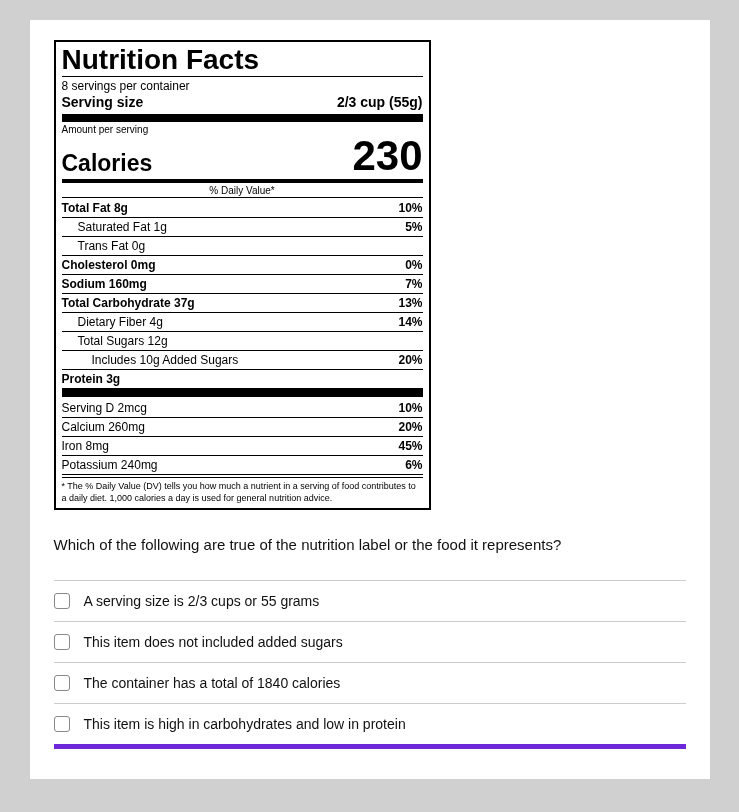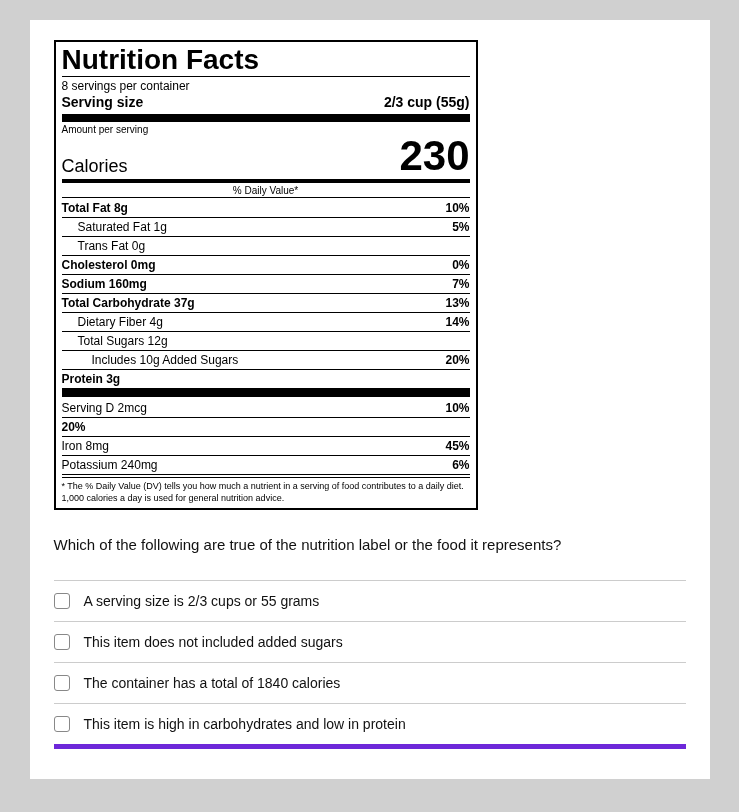--- a/index.html
+++ b/index.html
@@ -16,21 +16,21 @@
     .page {
       background: #ffffff;
       width: 680px;
       padding: 20px 24px 30px 24px;
     }
 
     
     .nutrition-label {
       border: 2px solid #000;
       padding: 4px 6px;
-      width: 424px;
+      width: 377px;
       font-family: Arial, sans-serif;
     }
     .nf-title {
       font-size: 28px;
       font-weight: 900;
       line-height: 1;
       border-bottom: 1px solid #000;
       padding-bottom: 2px;
       margin-bottom: 2px;
     }
@@ -54,22 +54,22 @@
     }
     .nf-calories-row {
       display: flex;
       justify-content: space-between;
       align-items: flex-end;
       border-bottom: 4px solid #000;
       padding-bottom: 2px;
       margin-bottom: 2px;
     }
     .nf-calories-label {
-      font-size: 18px;
-      font-weight: normal;
+      font-size: 23px;
+      font-weight: bold;
     }
     .nf-calories-value {
       font-size: 42px;
       font-weight: 900;
       line-height: 1;
     }
     .nf-daily-value-header {
       text-align: center;
       font-size: 10px;
       border-bottom: 1px solid #000;
@@ -201,20 +201,21 @@
       </div>
 
     <div class="nf-thick-border"></div>
 
     <div id="vitamin-rows">
         <div class="nf-row">
           <span class="nf-row-left">Serving D 2mcg</span>
           <span class="nf-row-right">10%</span>
         </div>
         <div class="nf-row">
+          <span class="nf-row-left">Calcium 260mg</span>
           <span class="nf-row-right">20%</span>
         </div>
         <div class="nf-row">
           <span class="nf-row-left">Iron 8mg</span>
           <span class="nf-row-right">45%</span>
         </div>
         <div class="nf-row">
           <span class="nf-row-left">Potassium 240mg</span>
           <span class="nf-row-right">6%</span>
         </div>

